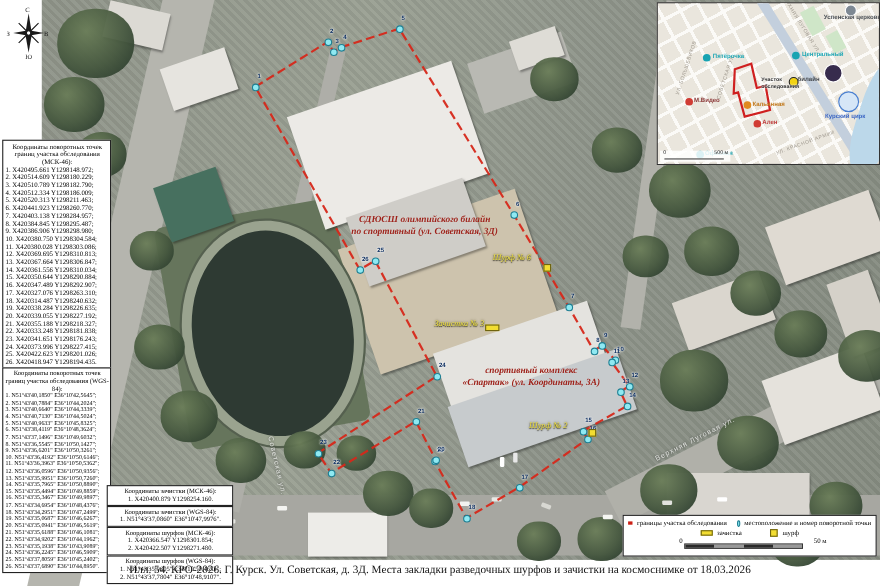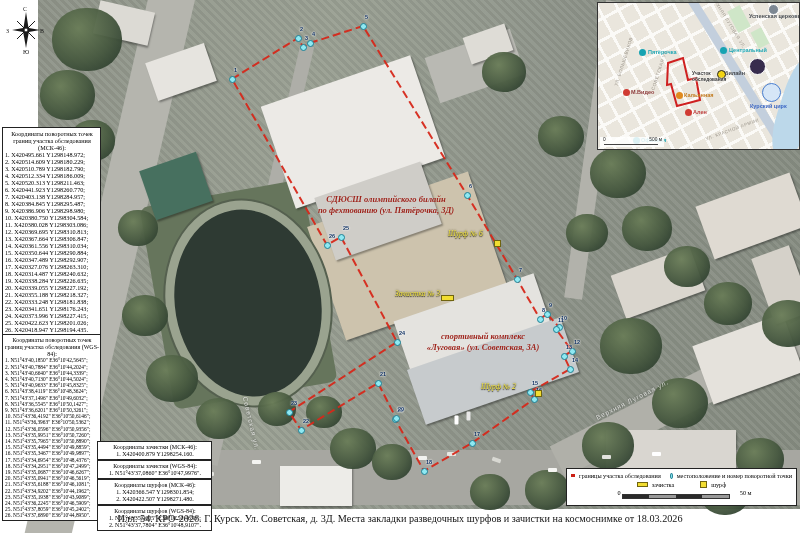--- a/index.html
+++ b/index.html
@@ -261,25 +261,25 @@
       <div class="sq" style="left: 494px; top: 240px; width: 5px; height: 5px;"></div>
       <div class="ylab" style="left: 448px; top: 229px;">Шурф № 6</div>
       <div class="sq" style="left: 441px; top: 295px; width: 11px; height: 4px;"></div>
       <div class="ylab" style="left: 395px; top: 289px;">Зачистка № 3</div>
       <div class="sq" style="left: 535px; top: 390px; width: 5px; height: 5px;"></div>
       <div class="ylab" style="left: 481px; top: 382px;">Шурф № 2</div>
     </div>
 
   <div class="redlab" style="left:296px;top:194px;width:180px;">
     <span>СДЮСШ олимпийского билайн</span><br>
-    <span>по фехтованию (ул. Пятёрочка, 3Д)</span>
+    <span>по спортивный (ул. Советская, 3Д)</span>
   </div>
   <div class="redlab" style="left:393px;top:331px;width:180px;font-style:italic;">
     <span>спортивный комплекс</span><br>
-    <span>«Луговая» (ул. Советская, 3А)</span>
+    <span>«Спартак» (ул. Координаты, 3А)</span>
   </div>
   <div id="street-layer">
       <div class="stlab" style="left: 224px; top: 420px; transform: rotate(77deg);">Советская ул.</div>
       <div class="stlab" style="left: 592px; top: 396px; transform: rotate(-27deg);">Верхняя Луговая ул.</div>
     </div>
 
   <div id="compass" class="abs">
     <svg width="40" height="50" viewBox="0 0 40 50">
       <text x="17" y="7" font-size="6" fill="#222">С</text>
       <text x="17" y="50" font-size="6" fill="#222">Ю</text>

